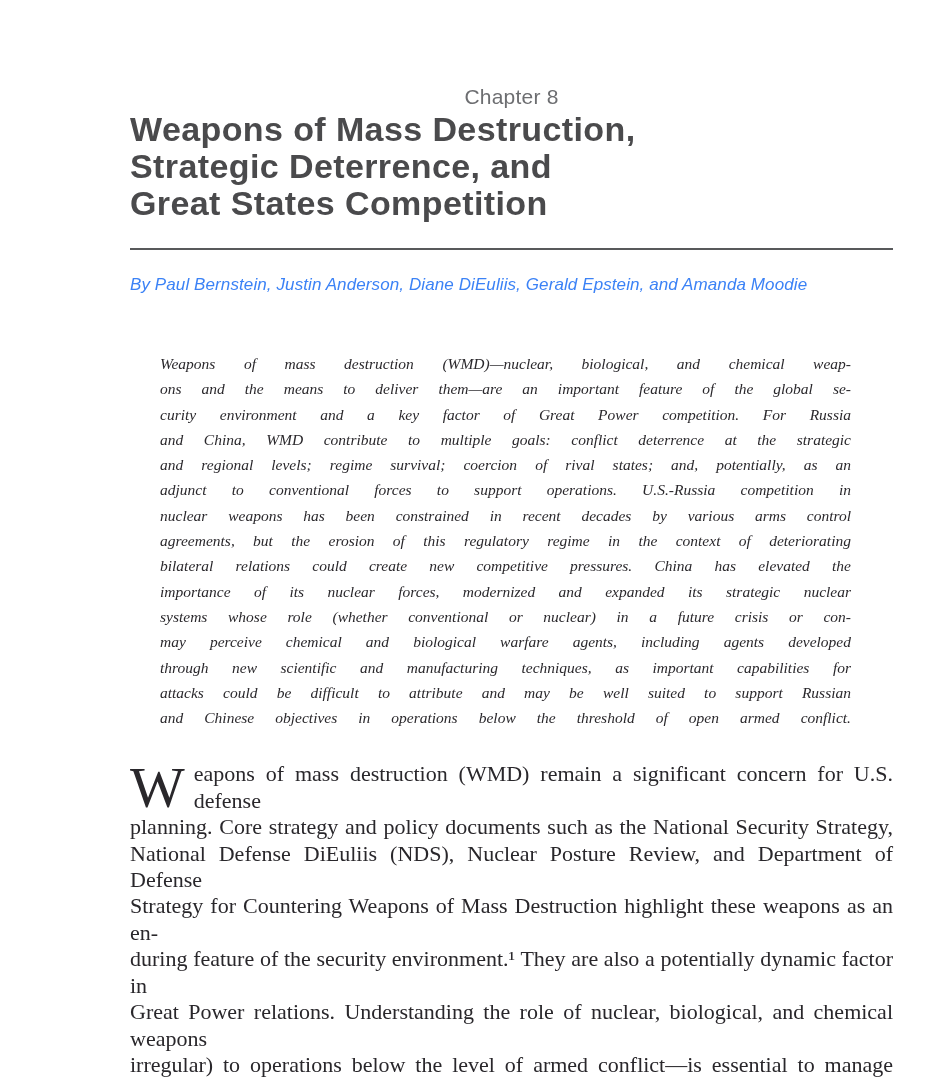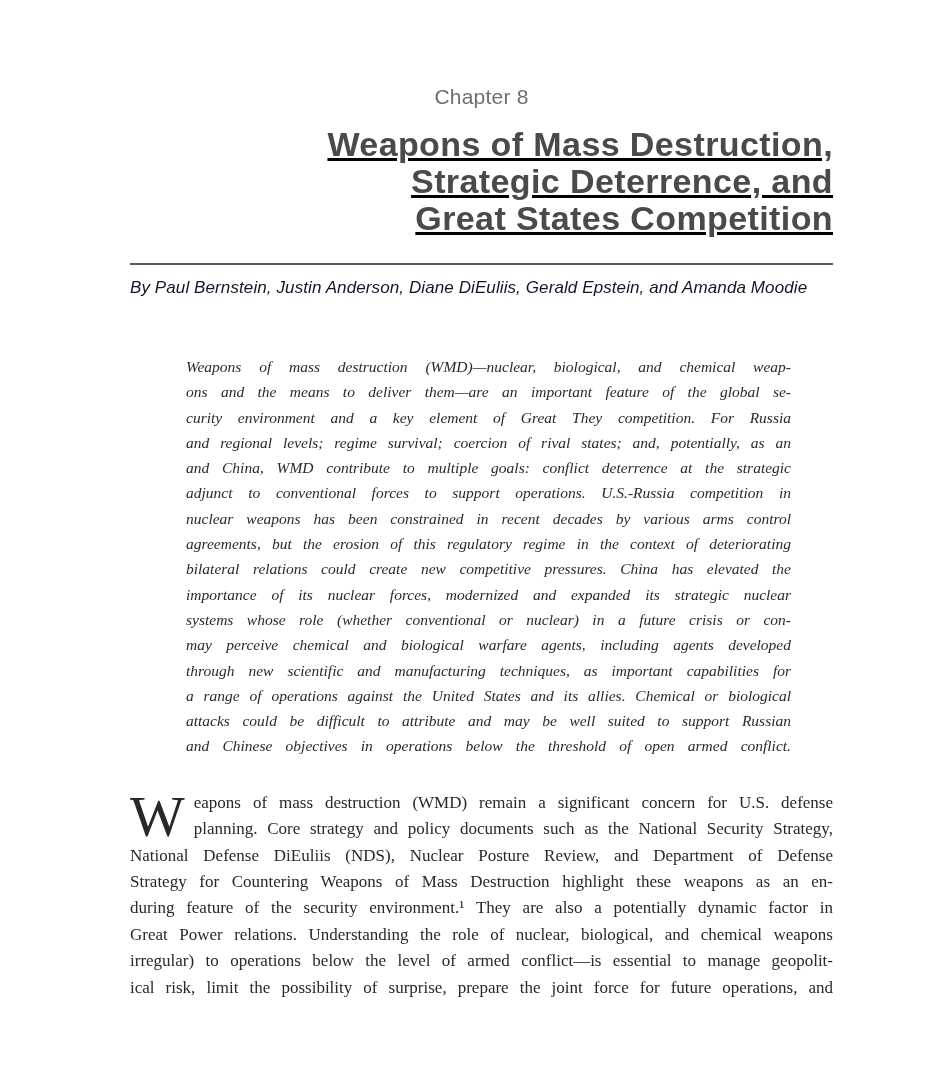--- a/index.html
+++ b/index.html
@@ -10,76 +10,75 @@
   body {
     width: 945px;
     height: 1080px;
     overflow: hidden;
     font-family: "Liberation Serif", serif;
   }
   .page {
     box-sizing: border-box;
     width: 945px;
     height: 1044px;
-    padding: 85px 112px 0 130px; 
+    padding: 85px 52px 0 130px; 
     background: #ffffff;
   }
   .chapter-label {
     text-align: center;
     font-family: "Liberation Sans", sans-serif;
     font-size: 21px;
     line-height: 24px;
     color: #6d6e71;
     letter-spacing: 0.2px;
   }
   .chapter-title {
-    margin-top: 17px;
-    text-align: right;
-    text-decoration: underline;
+    margin-top: 2px;
+    text-align: left;
   }
   .title-line {
     font-family: "Liberation Sans", sans-serif;
     font-weight: bold;
     font-size: 34px;
     line-height: 37px;
     color: #4a4a4c;
     letter-spacing: 0.4px;
   }
   .rule {
     margin-top: 26px;
     height: 2px;
     background: #58595b;
   }
   .byline {
-    margin-top: 12px;
+    margin-top: 24px;
     font-family: "Liberation Sans", sans-serif;
     font-style: italic;
     font-size: 17px;
     line-height: 21px;
-    color: #0f172a;
+    color: #3b82f6;
     letter-spacing: 0.1px;
   }
   .abstract {
-    margin: 56px 42px 0 56px; 
+    margin: 56px 42px 0 30px; 
   }
   .abstract .tline {
     font-family: "Liberation Serif", serif;
     font-style: italic;
     font-size: 15.5px;
     line-height: 25.3px;
     color: #2a282c;
     text-align: justify;
     text-align-last: justify;
   }
   .body-block {
     margin-top: 31px;
   }
   .body-block .tline {
     font-family: "Liberation Serif", serif;
-    font-size: 17px;
+    font-size: 22px;
     line-height: 26.4px;
     color: #29272b;
     text-align: justify;
     text-align-last: justify;
   }
   .dropcap {
     float: left;
     font-family: "Liberation Serif", serif;
     font-size: 58px;
     line-height: 49px;
@@ -101,32 +100,31 @@
       <div class="title-line">Great States Competition</div>
     </div>
 
   <div class="rule"></div>
 
   <div class="byline">By Paul Bernstein, Justin Anderson, Diane DiEuliis, Gerald Epstein, and Amanda Moodie</div>
 
   <div class="abstract">
       <div class="tline">Weapons of mass destruction (WMD)—nuclear, biological, and chemical weap-</div>
       <div class="tline">ons and the means to deliver them—are an important feature of the global se-</div>
-      <div class="tline">curity environment and a key element of Great They competition. For Russia</div>
+      <div class="tline">curity environment and a key factor of Great Power competition. For Russia</div>
+      <div class="tline">and China, WMD contribute to multiple goals: conflict deterrence at the strategic</div>
       <div class="tline">and regional levels; regime survival; coercion of rival states; and, potentially, as an</div>
-      <div class="tline">and China, WMD contribute to multiple goals: conflict deterrence at the strategic</div>
       <div class="tline">adjunct to conventional forces to support operations. U.S.-Russia competition in</div>
       <div class="tline">nuclear weapons has been constrained in recent decades by various arms control</div>
       <div class="tline">agreements, but the erosion of this regulatory regime in the context of deteriorating</div>
       <div class="tline">bilateral relations could create new competitive pressures. China has elevated the</div>
       <div class="tline">importance of its nuclear forces, modernized and expanded its strategic nuclear</div>
       <div class="tline">systems whose role (whether conventional or nuclear) in a future crisis or con-</div>
       <div class="tline">may perceive chemical and biological warfare agents, including agents developed</div>
       <div class="tline">through new scientific and manufacturing techniques, as important capabilities for</div>
-      <div class="tline">a range of operations against the United States and its allies. Chemical or biological</div>
       <div class="tline">attacks could be difficult to attribute and may be well suited to support Russian</div>
       <div class="tline">and Chinese objectives in operations below the threshold of open armed conflict.</div>
     </div>
 
   <div class="body-block">
     <span class="dropcap">W</span>
     <div>
         <div class="tline">eapons of mass destruction (WMD) remain a significant concern for U.S. defense</div>
         <div class="tline">planning. Core strategy and policy documents such as the National Security Strategy,</div>
         <div class="tline">National Defense DiEuliis (NDS), Nuclear Posture Review, and Department of Defense</div>

